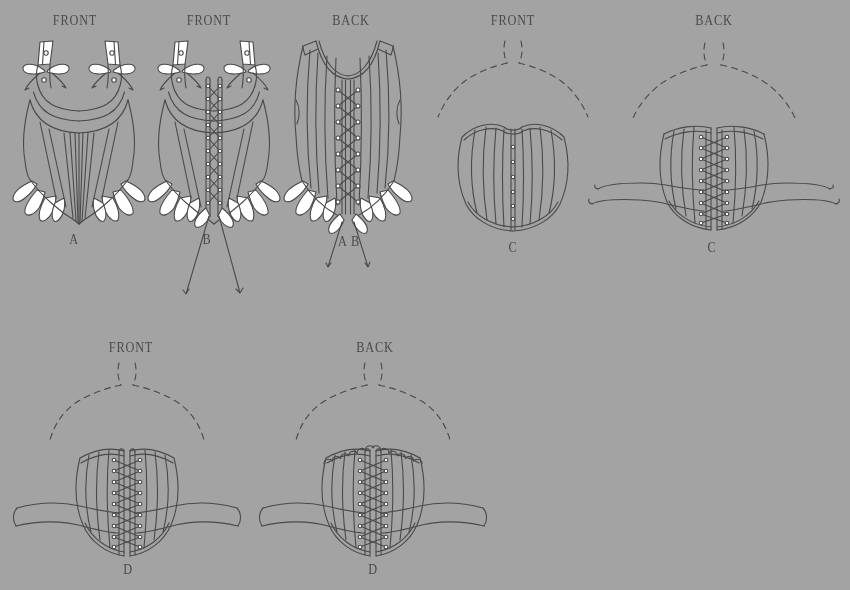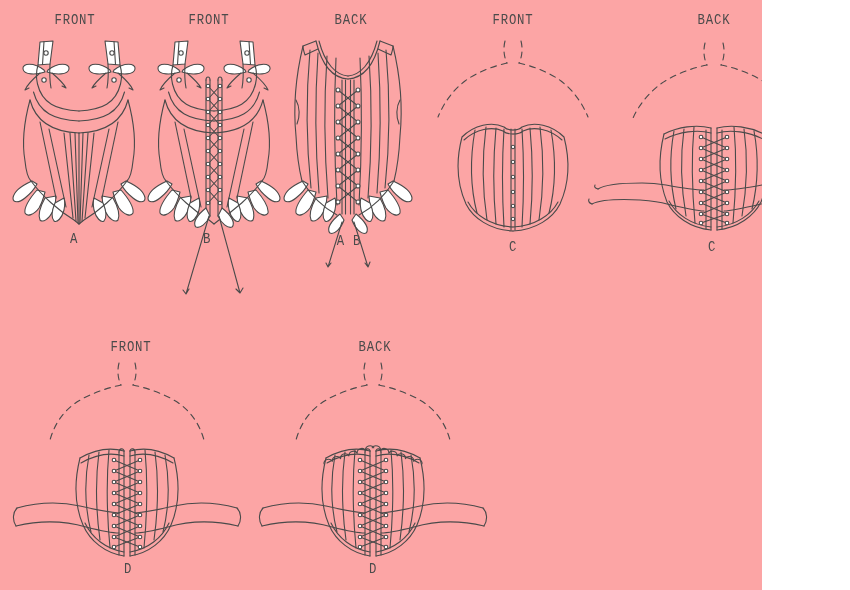--- a/index.html
+++ b/index.html
@@ -1,17 +1,17 @@
 <!DOCTYPE html>
 <html><head>
 <meta charset="utf-8">
 <style>
   html,body{margin:0;padding:0;background:#ffffff;}
-  #sheet{position:relative;width:762px;height:590px;background:#fca5a5;overflow:hidden;
-         font-family:Liberation Mono, monospace;}
+  #sheet{position:relative;width:850px;height:590px;background:#a3a3a3;overflow:hidden;
+         font-family:Liberation Serif, serif;}
   .lbl{position:absolute;font-size:15px;line-height:1;color:#4b4b4b;letter-spacing:1px;
        transform:translateX(-50%) scaleX(0.82);transform-origin:center top;white-space:nowrap;}
   svg{position:absolute;left:0;top:0;}
 </style>
 </head>
 <body>
 
 <div id="sheet">
 
   <svg width="850" height="590" viewBox="0 0 850 590">

